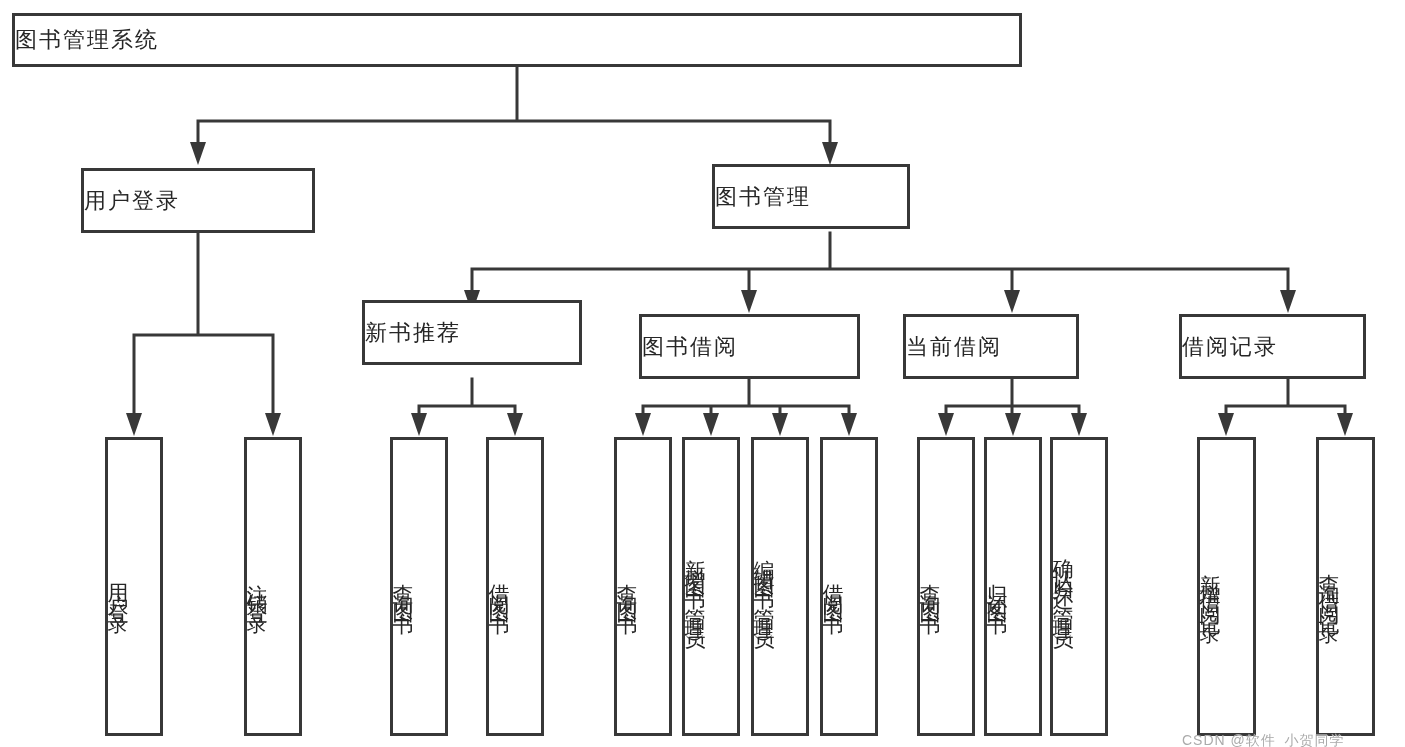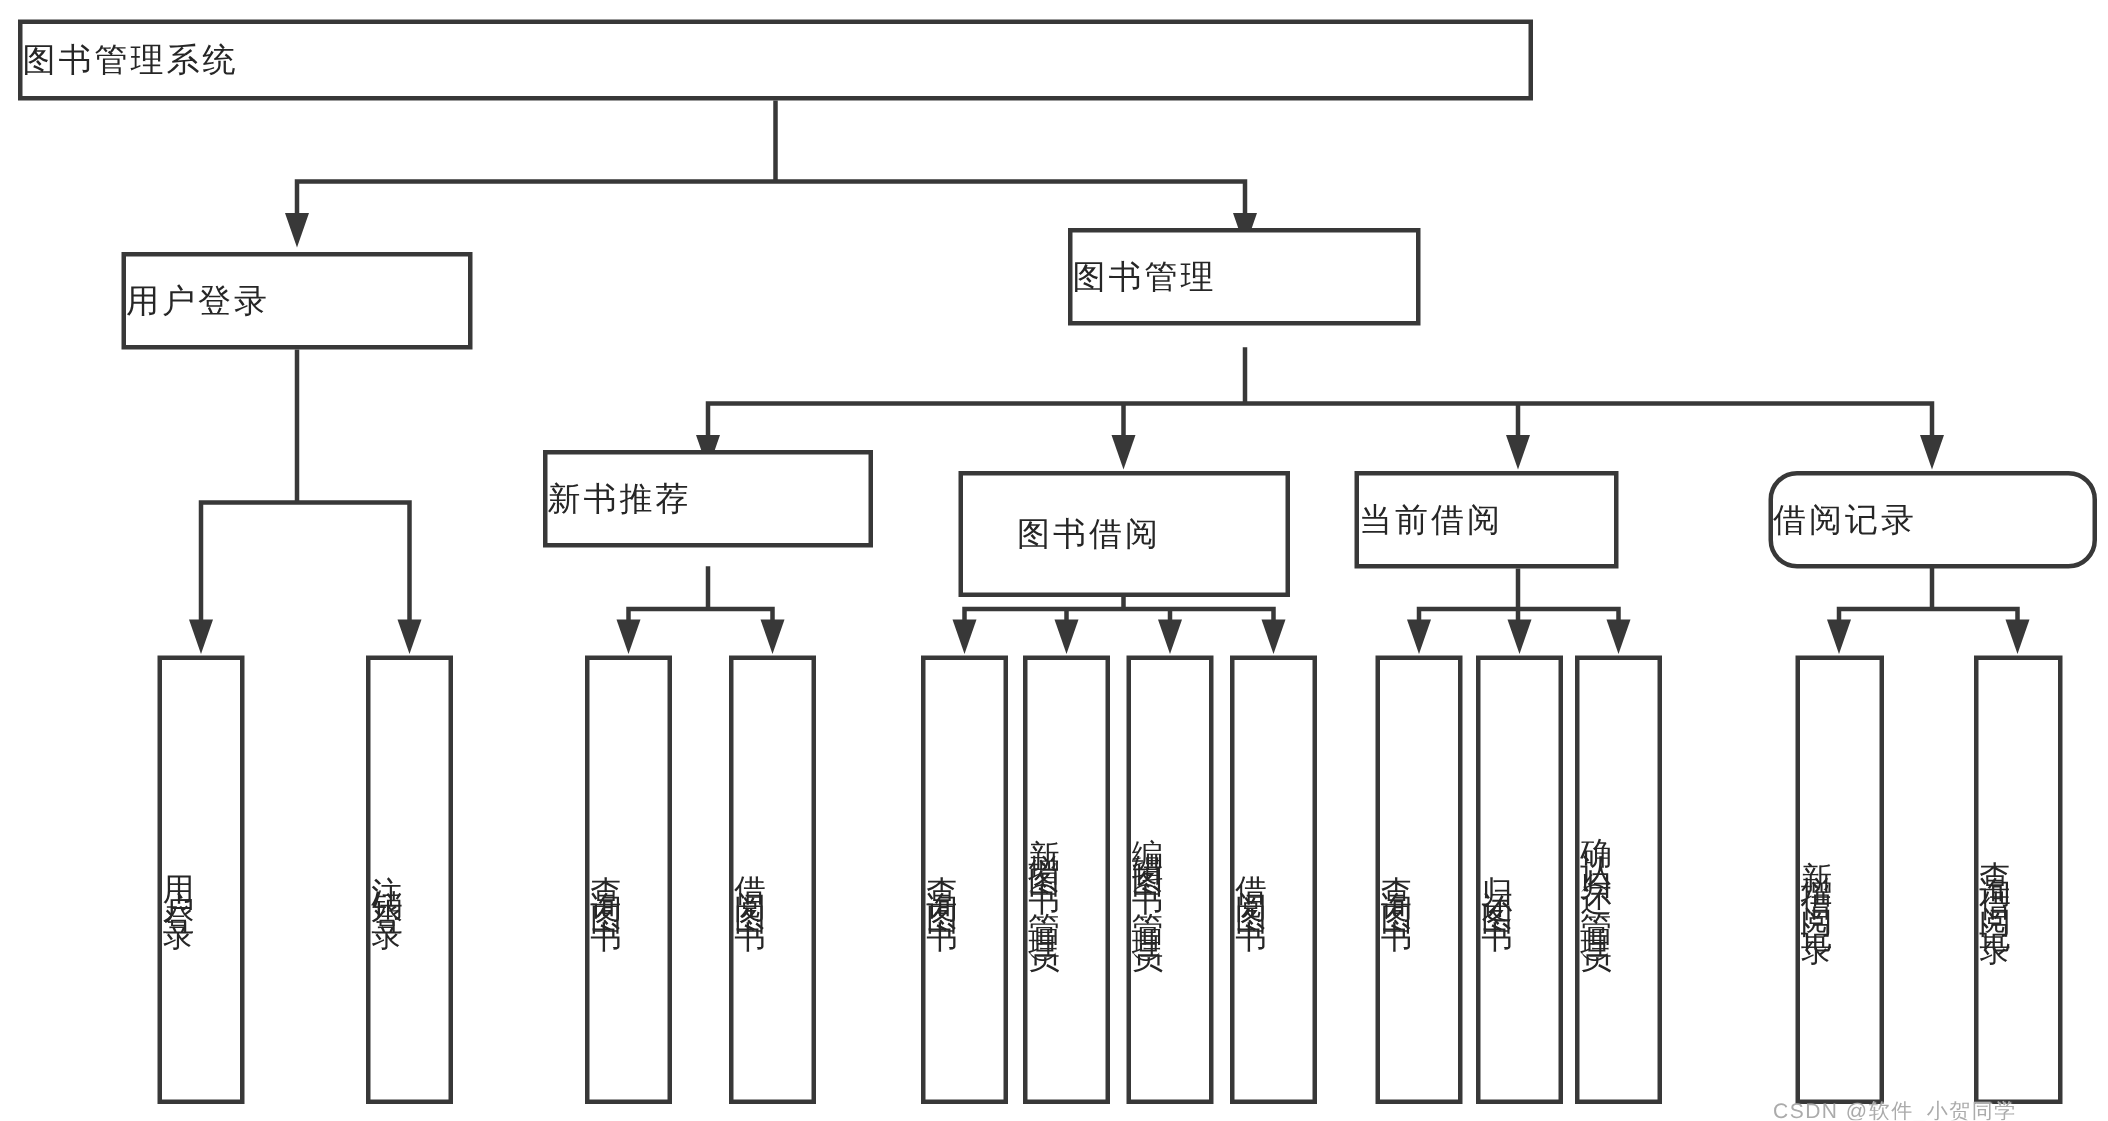--- a/index.html
+++ b/index.html
@@ -81,34 +81,34 @@
     <polygon class="arrow" points="1337,413 1353,413 1345,436"></polygon>
   </svg>
 
   <div class="node h" style="left:12px;top:13px;width:1010px;height:54px;">
     <span>图书管理系统</span>
   </div>
 
   <div class="node h" style="left:81px;top:168px;width:234px;height:65px;">
     <span>用户登录</span>
   </div>
-  <div class="node h" style="left:712px;top:152px;width:235px;height:65px;">
+  <div class="node h" style="left:712px;top:164px;width:198px;height:65px;">
     <span>图书管理</span>
   </div>
 
   <div class="node h" style="left:362px;top:300px;width:220px;height:65px;">
     <span>新书推荐</span>
   </div>
-  <div class="node h" style="left:639px;top:314px;width:221px;height:84px;padding-left:36px;">
+  <div class="node h" style="left:639px;top:314px;width:221px;height:65px;">
     <span>图书借阅</span>
   </div>
   <div class="node h" style="left:903px;top:314px;width:176px;height:65px;">
     <span>当前借阅</span>
   </div>
-  <div class="node h" style="left:1179px;top:314px;width:219px;height:65px;border-radius:19px;">
+  <div class="node h" style="left:1179px;top:314px;width:187px;height:65px;">
     <span>借阅记录</span>
   </div>
 
   <div class="node v" style="left:105px;top:437px;width:58px;height:299px;">
     <span>用户登录</span>
   </div>
   <div class="node v" style="left:244px;top:437px;width:58px;height:299px;">
     <span>注销登录</span>
   </div>
 

